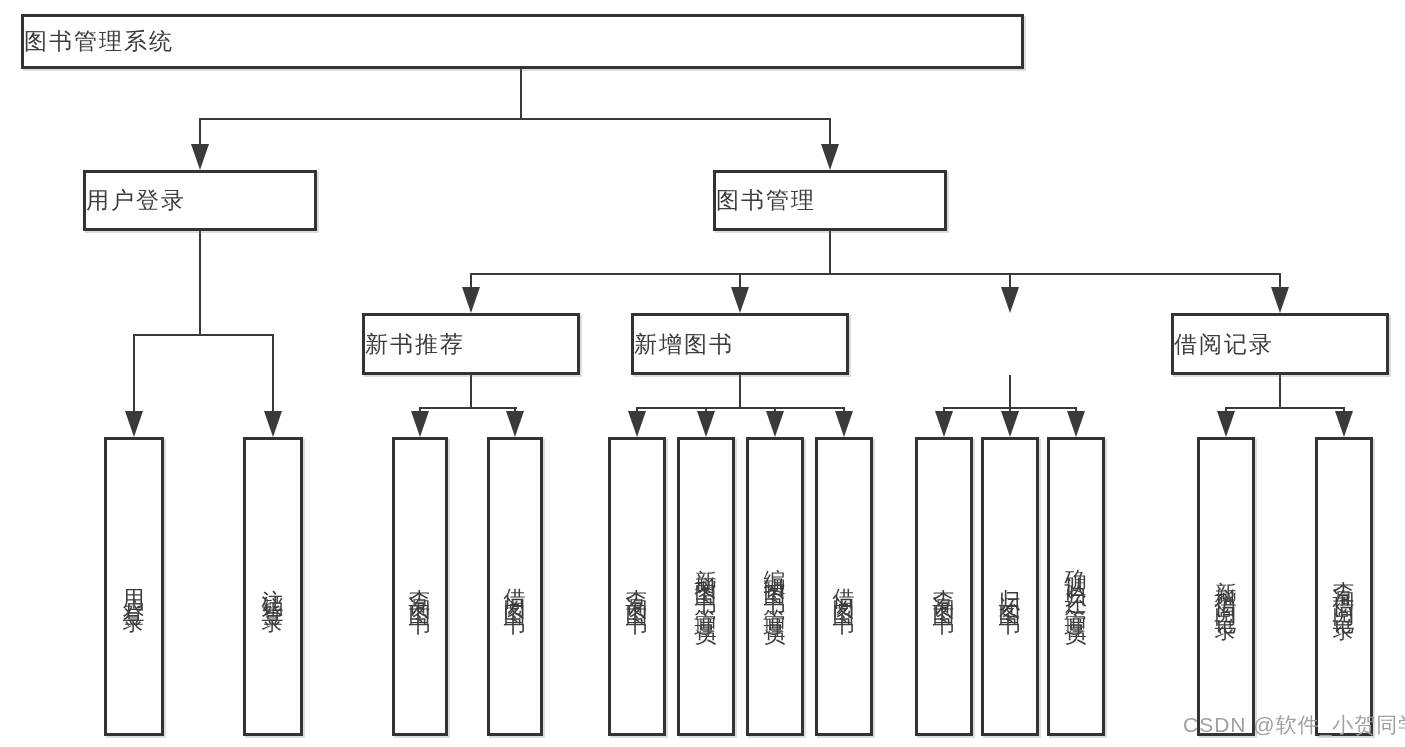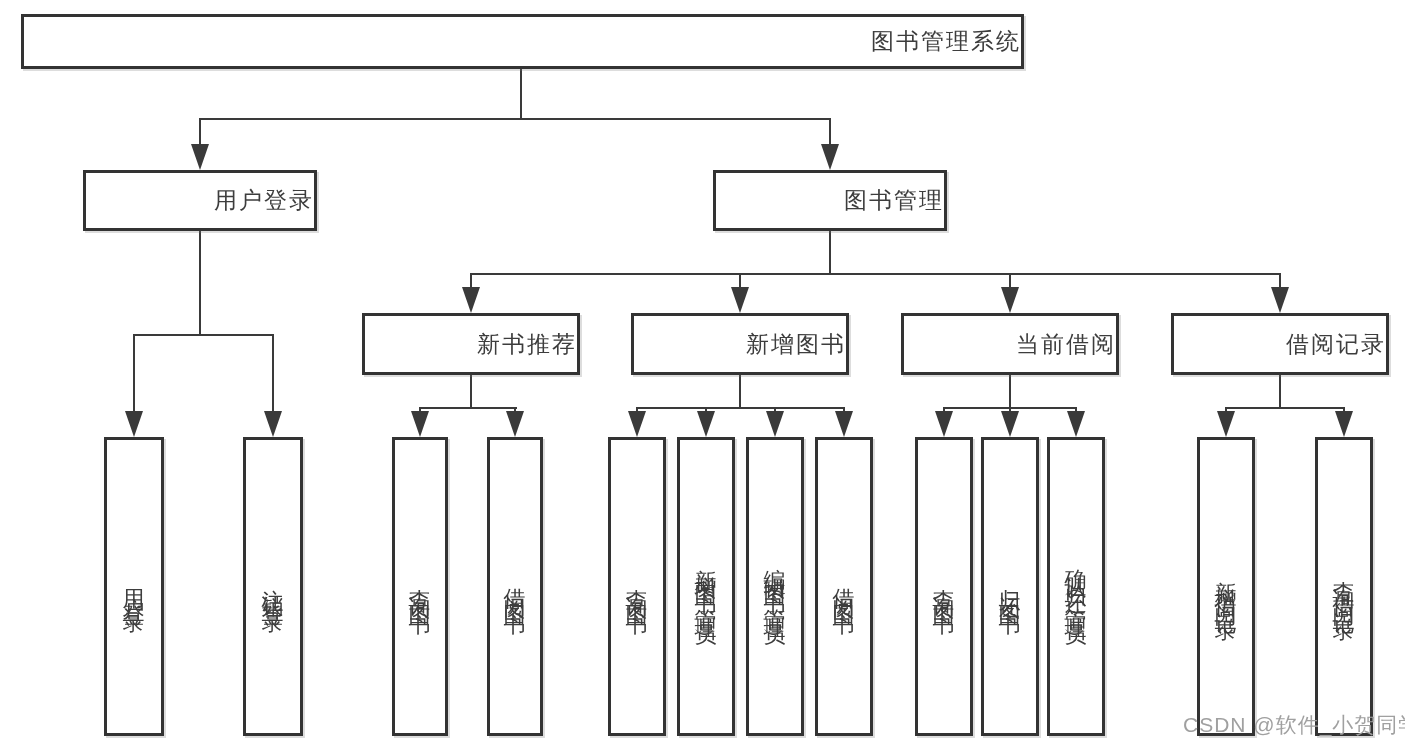--- a/index.html
+++ b/index.html
@@ -7,21 +7,21 @@
     position:relative;
     width:1405px;height:747px;
     background:#ffffff;
     font-family:"Liberation Sans","DejaVu Sans",sans-serif;
     overflow:hidden;
   }
   .node{
     position:absolute;
     border:3px solid #333333;
     background:#ffffff;
-    display:flex;align-items:center;justify-content:flex-end;
+    display:flex;align-items:center;justify-content:flex-start;
     font-size:23px;letter-spacing:2px;color:#3d3d3d;
     box-shadow:2px 2px 0 rgba(120,120,120,0.25);
     box-sizing:border-box;
     z-index:2;
   }
   .leaf{
     position:absolute;
     top:437px;height:299px;
     border:3px solid #333333;
     background:#ffffff;
@@ -71,23 +71,20 @@
   </div>
 
   <div class="node" style="left:713px;top:170px;width:234px;height:61px;">
     <span>图书管理</span>
   </div>
 
   <div class="node" style="left:631px;top:313px;width:218px;height:62px;">
     <span>新增图书</span>
   </div>
 
-  <div class="node" style="left:901px;top:313px;width:218px;height:62px;">
-    <span>当前借阅</span>
-  </div>
 
   <div class="node" style="left:1171px;top:313px;width:218px;height:62px;">
     <span>借阅记录</span>
   </div>
 
   <div class="leaf" style="left:104px;width:60px;">
     <span>用户登录</span>
   </div>
   <div class="leaf" style="left:243px;width:60px;">
     <span>注销登录</span>

